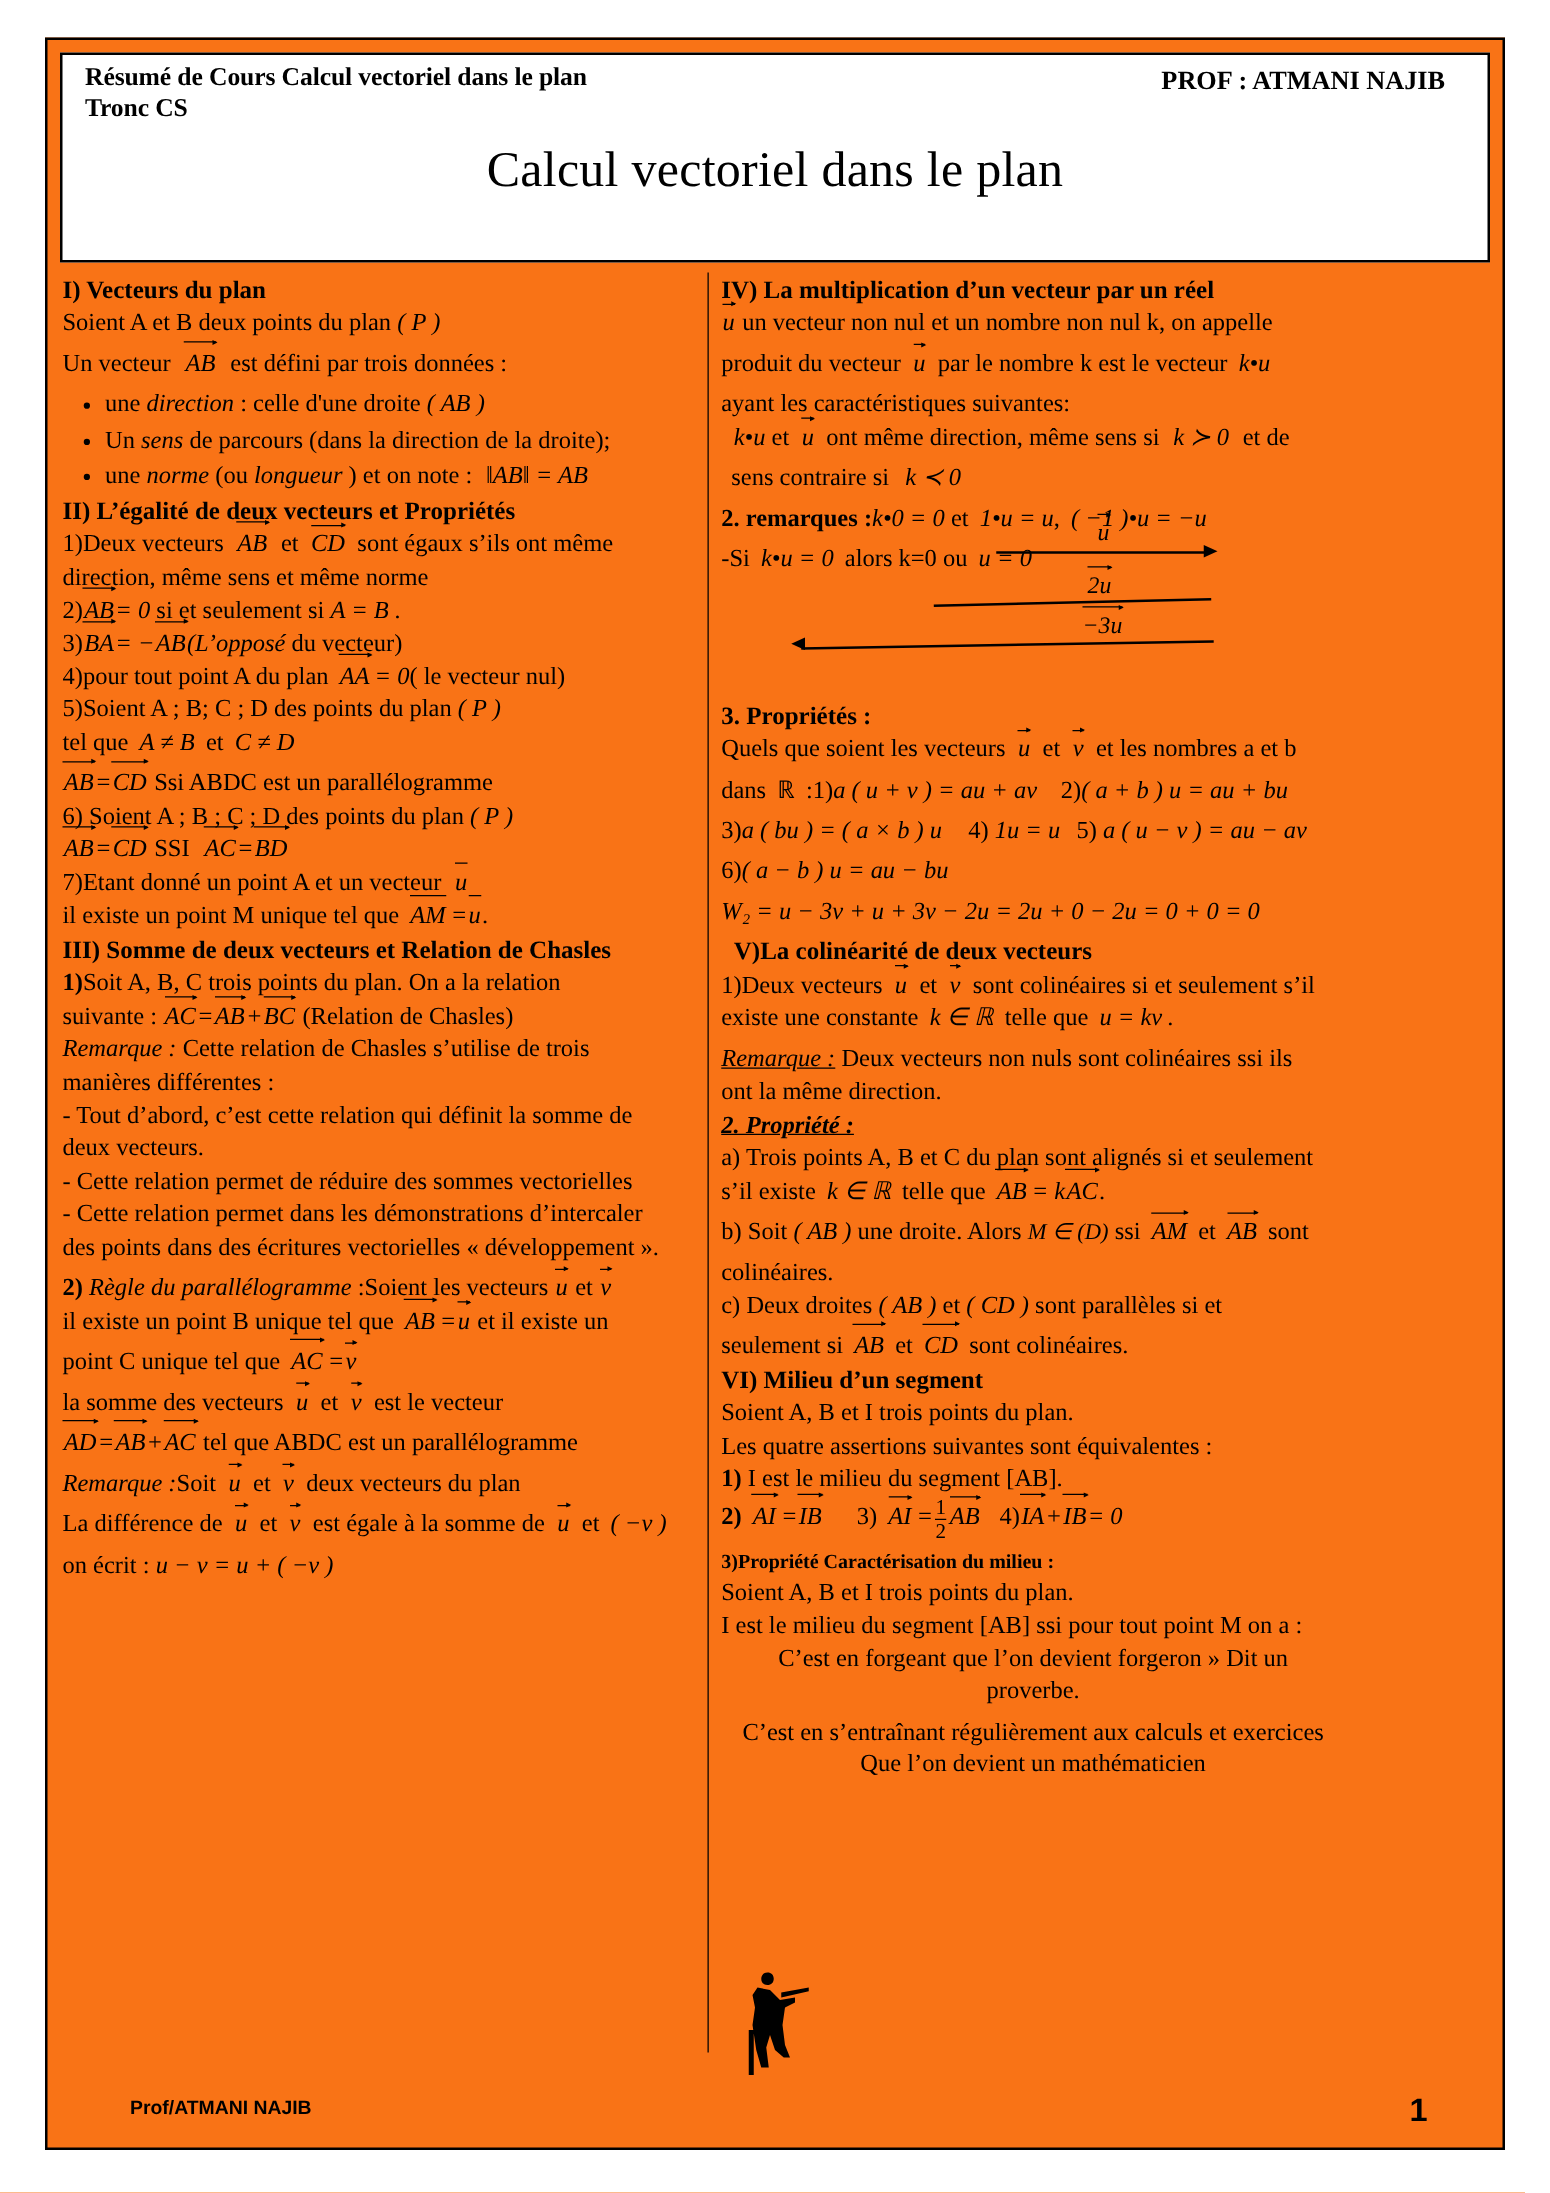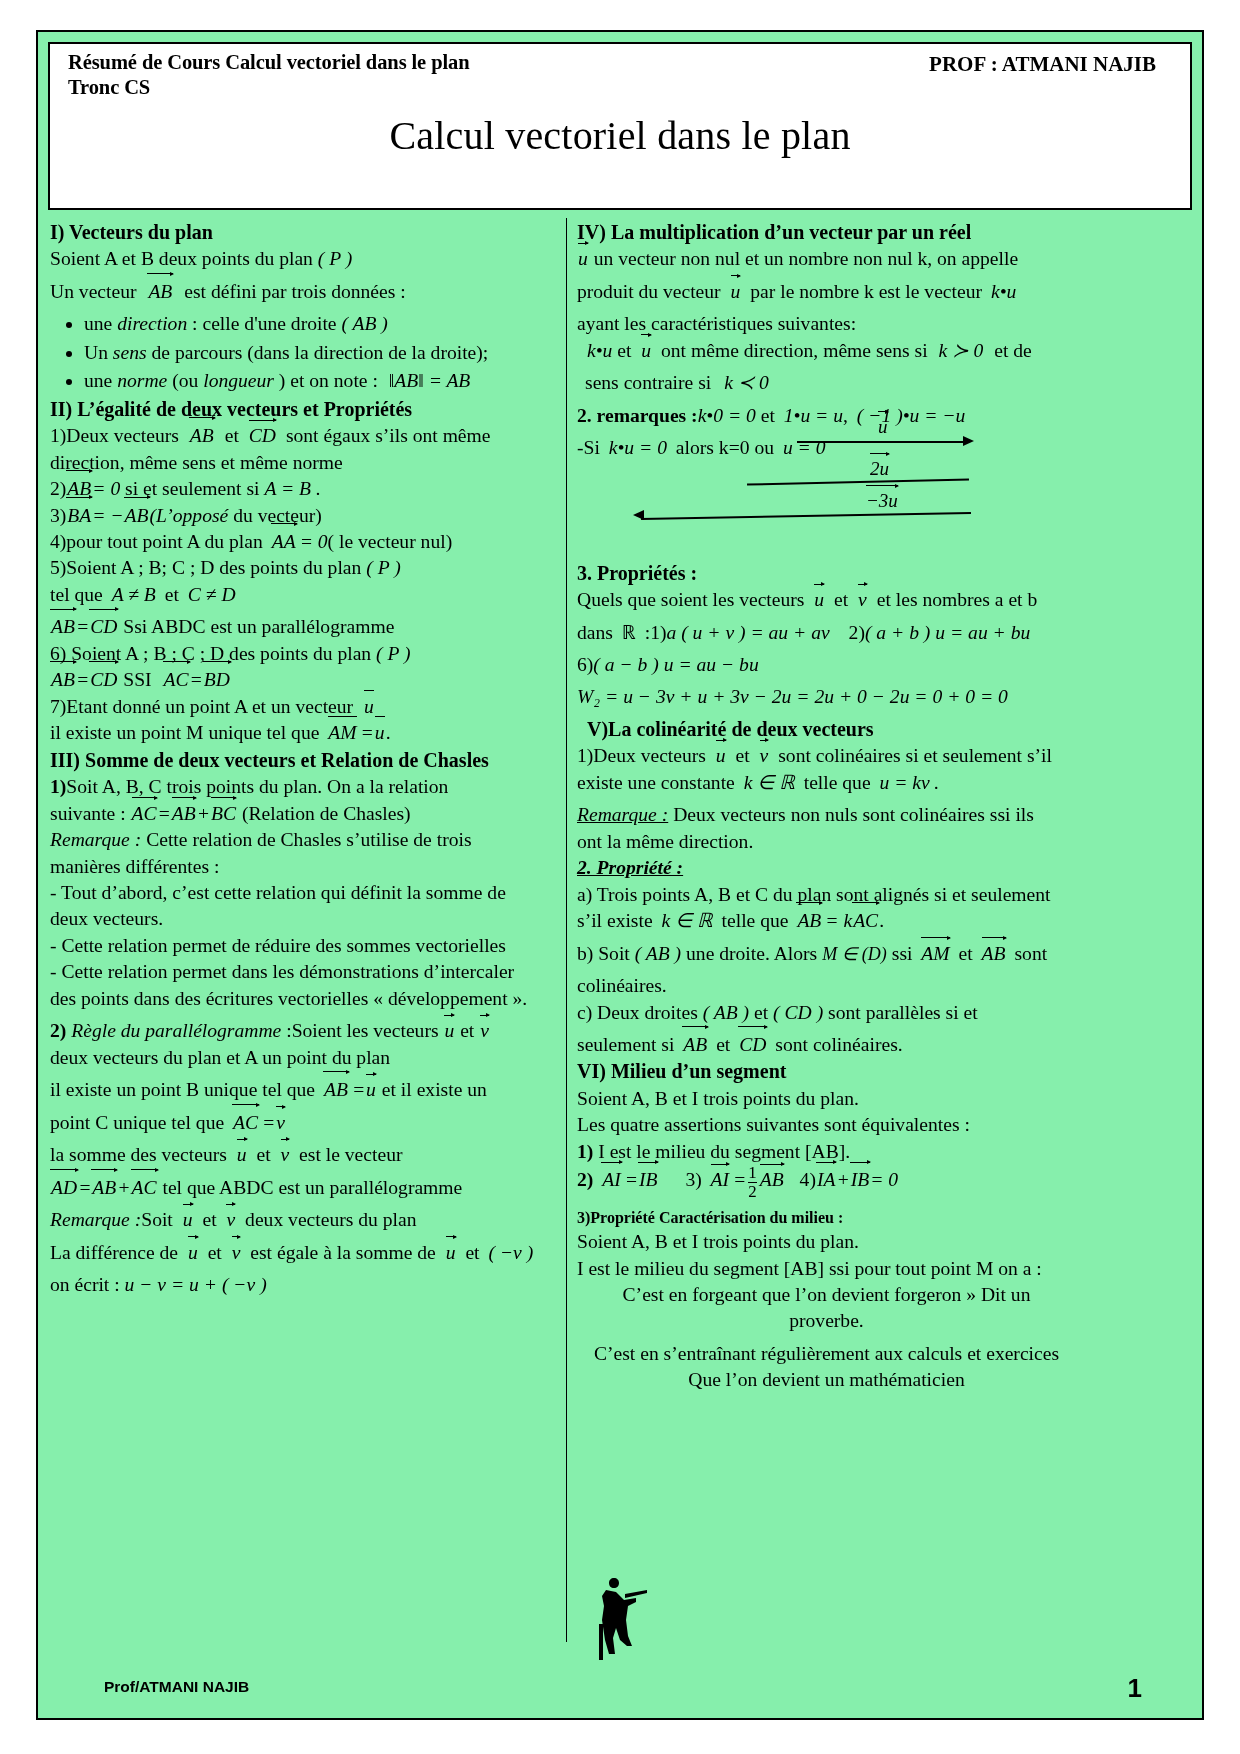--- a/index.html
+++ b/index.html
@@ -8,21 +8,21 @@
     width: 1240px; height: 1754px;
     background: #ffffff;
     font-family: "Liberation Serif", "DejaVu Serif", serif;
     color: #000;
     position: relative;
   }
   .page {
     position:absolute; left:36px; top:30px;
     width: 1168px; height: 1690px;
     border: 2px solid #000;
-    background:#86efac;
+    background:#f97316;
   }
   
   .header-box {
     position:absolute; left:10px; top:10px; right:10px;
     height: 168px;
     border: 2px solid #000;
     background:#fff;
   }
   .hdr-row { position:relative; height:60px; }
   .hdr-left {
@@ -231,21 +231,20 @@
       <p>- Cette relation permet de réduire des sommes vectorielles</p>
       <p>- Cette relation permet dans les démonstrations d’intercaler</p>
       <p class="sp">des points dans des écritures vectorielles « développement ».</p>
       <p>
         <b>2)</b>
         <i>Règle du parallélogramme</i><span> :Soient les vecteurs</span>
         <span class="vecs">u</span>
         <span>et</span>
         <span class="vecs">v</span>
       </p>
-      <p class="sp">deux vecteurs du plan et A un point du plan</p>
       <p class="sp">
         <span>il existe un point B unique tel que</span>
         <span class="vec" style="margin:0 3px;">AB</span><span class="mj">=</span><span class="vecs">u</span>
         <span>et  il existe un</span>
       </p>
       <p class="sp">
         <span>point C unique tel que</span>
         <span class="vec" style="margin:0 3px;">AC</span><span class="mj">=</span><span class="vecs">v</span>
       </p>
       <p class="sp">
@@ -346,20 +345,25 @@
         <span class="vecs" style="margin:0 4px;">u</span>
         <span>et</span>
         <span class="vecs" style="margin:0 4px;">v</span>
         <span>et les nombres a et b</span>
       </p>
       <p class="sp">
         <span>dans</span>
         <span class="mj" style="font-style:normal; margin:0 4px;">ℝ</span>
         <span>:1)</span><span class="mj">a ( u + v ) = au + av</span>
         <span style="margin-left:14px;">2)</span><span class="mj">( a + b ) u = au + bu</span>
+      </p>
+      <p class="sp">
+        <span>3)</span><span class="mj">a ( bu ) = ( a × b ) u</span>
+        <span style="margin-left:16px;">4)</span> <span class="mj">1u = u</span>
+        <span style="margin-left:8px;">5)</span> <span class="mj">a ( u − v ) = au − av</span>
       </p>
       <p class="sp">
         <span>6)</span><span class="mj">( a − b ) u = au − bu</span>
       </p>
       <p class="sp">
         <span class="mj">W₂ = u − 3v + u + 3v − 2u = 2u + 0 − 2u = 0 + 0 = 0</span>
       </p>
 
       <h3 class="sec ind">V)La colinéarité de deux vecteurs</h3>
       <p>

